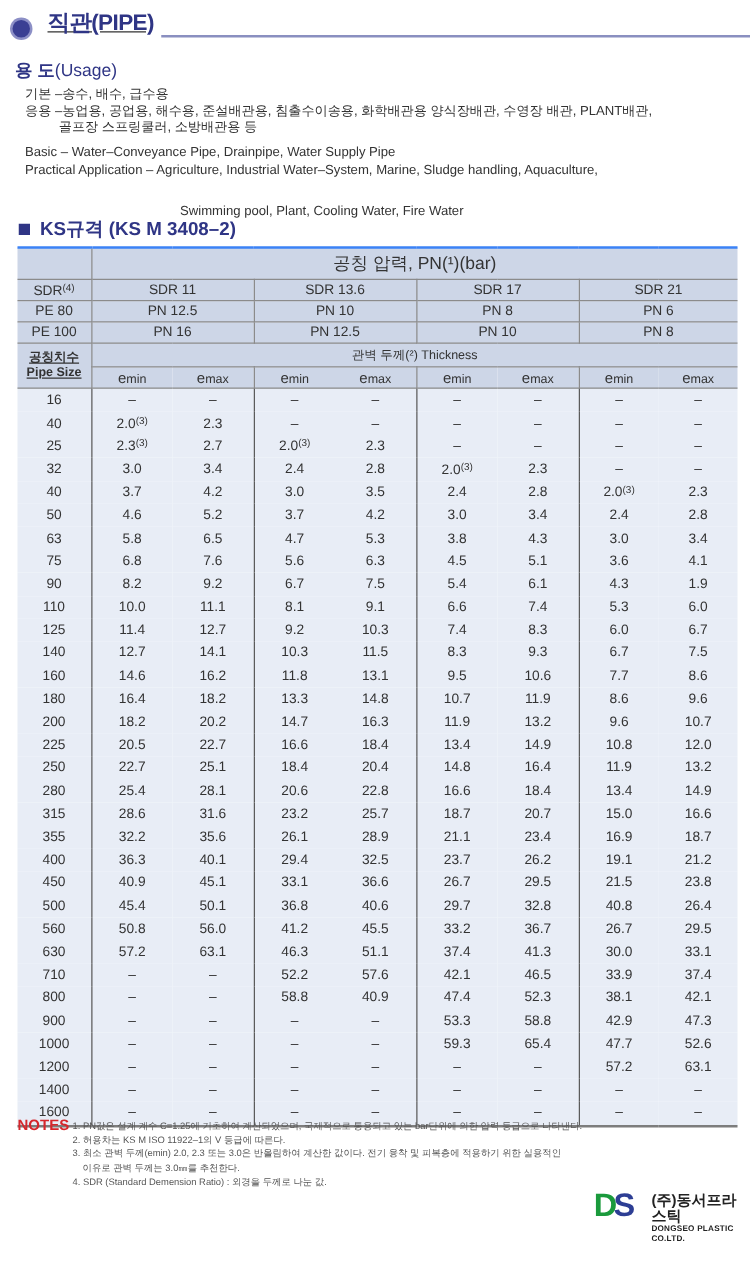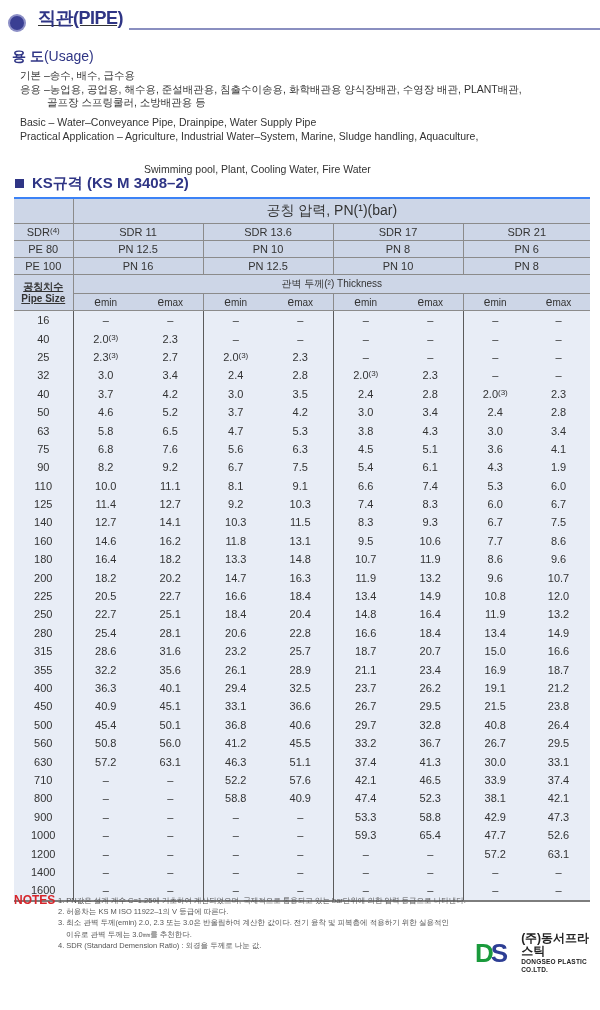--- a/index.html
+++ b/index.html
@@ -42,21 +42,21 @@
   .notes { position:absolute; left:14px; top:893px; display:flex; }
   .notes-label { color:#d6262b; font-weight:bold; font-size:12px; width:42px; }
   .notes-list { font-size:7.5px; line-height:11.2px; color:#555; margin-left:2px; padding-top:2px; }
   .notes-list .ind { padding-left:8px; }
 
   .logo { position:absolute; left:475px; top:932px; display:flex; align-items:center;gap:10px; }
   .logo-ds { font-size:26px; font-weight:bold; letter-spacing:-3px; line-height:26px; }
   .logo-d { color:#1a9a3c; }
   .logo-s { color:#2d3e94; }
   .logo-text { margin-left:6px; }
-  .logo-ko { font-size:12px; font-weight:bold; color:#222; line-height:13px; }
+  .logo-ko { font-size:12px; font-weight:bold; color:#222; line-height:13px;margin-top:22px; }
   .logo-en { font-size:6.5px; font-weight:bold; color:#222; line-height:8px; letter-spacing:0.2px; }
 </style>
 </head>
 <body>
 
 <div class="title-row">
   <span class="bullet-dot"></span>
   <span class="title-text">직관(PIPE)</span>
   <span class="title-line"></span>
 </div>

